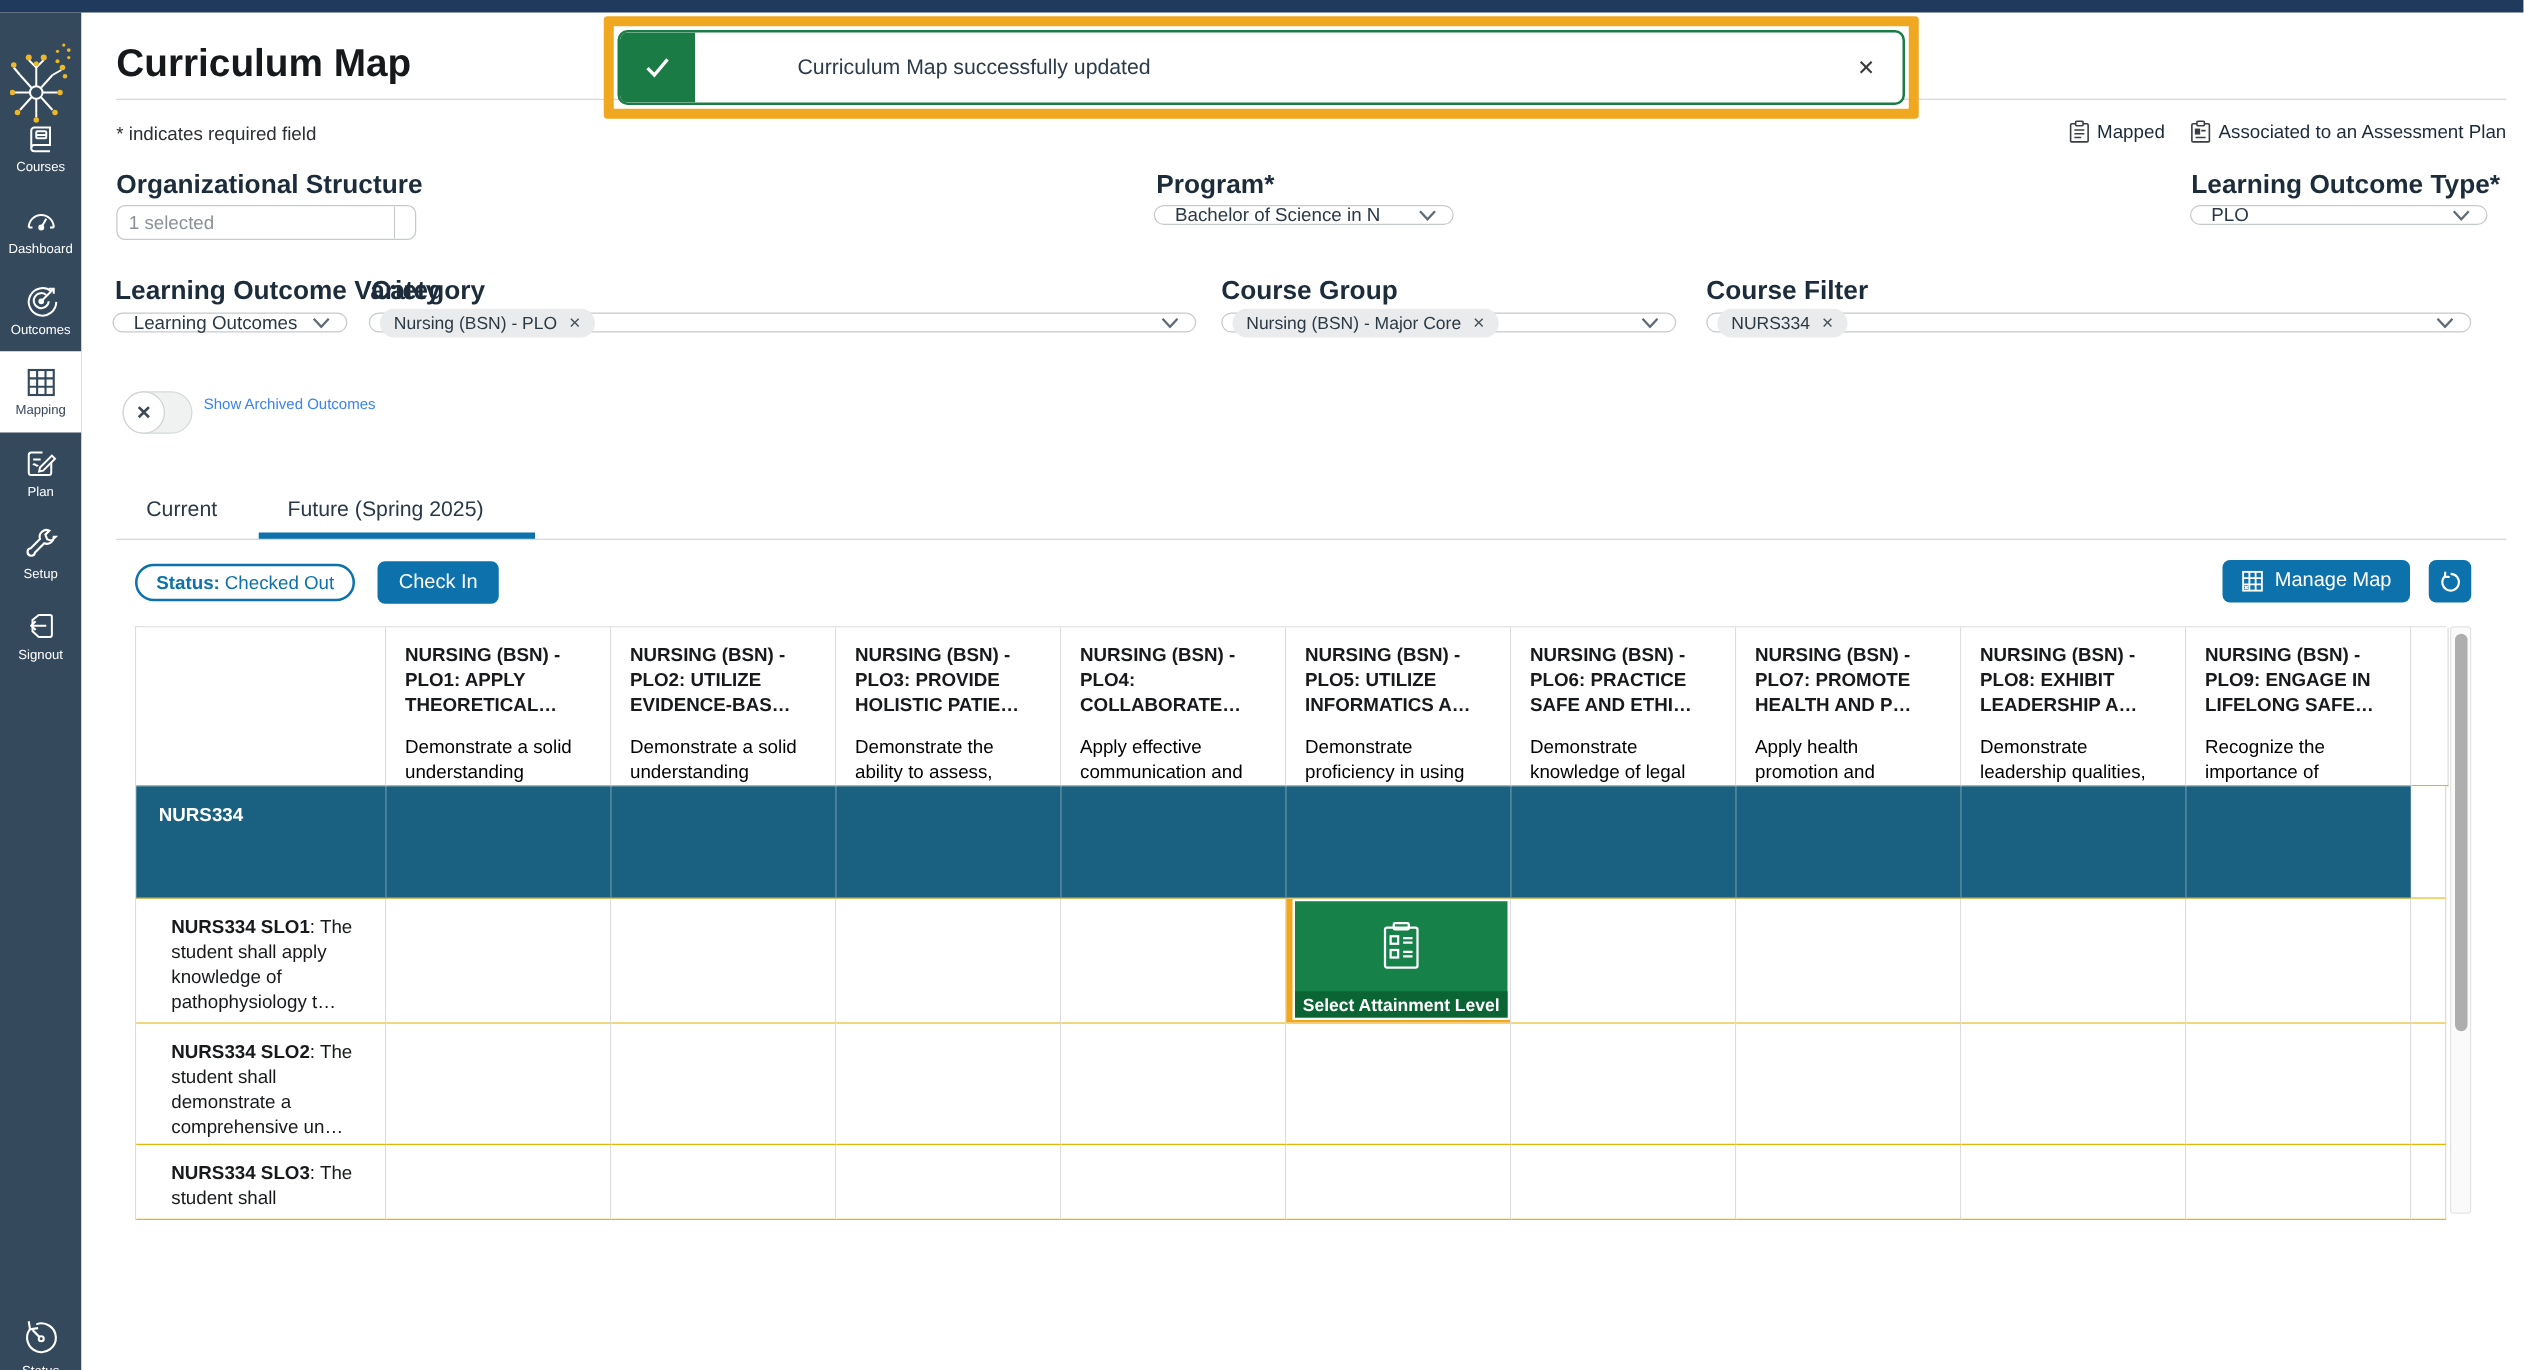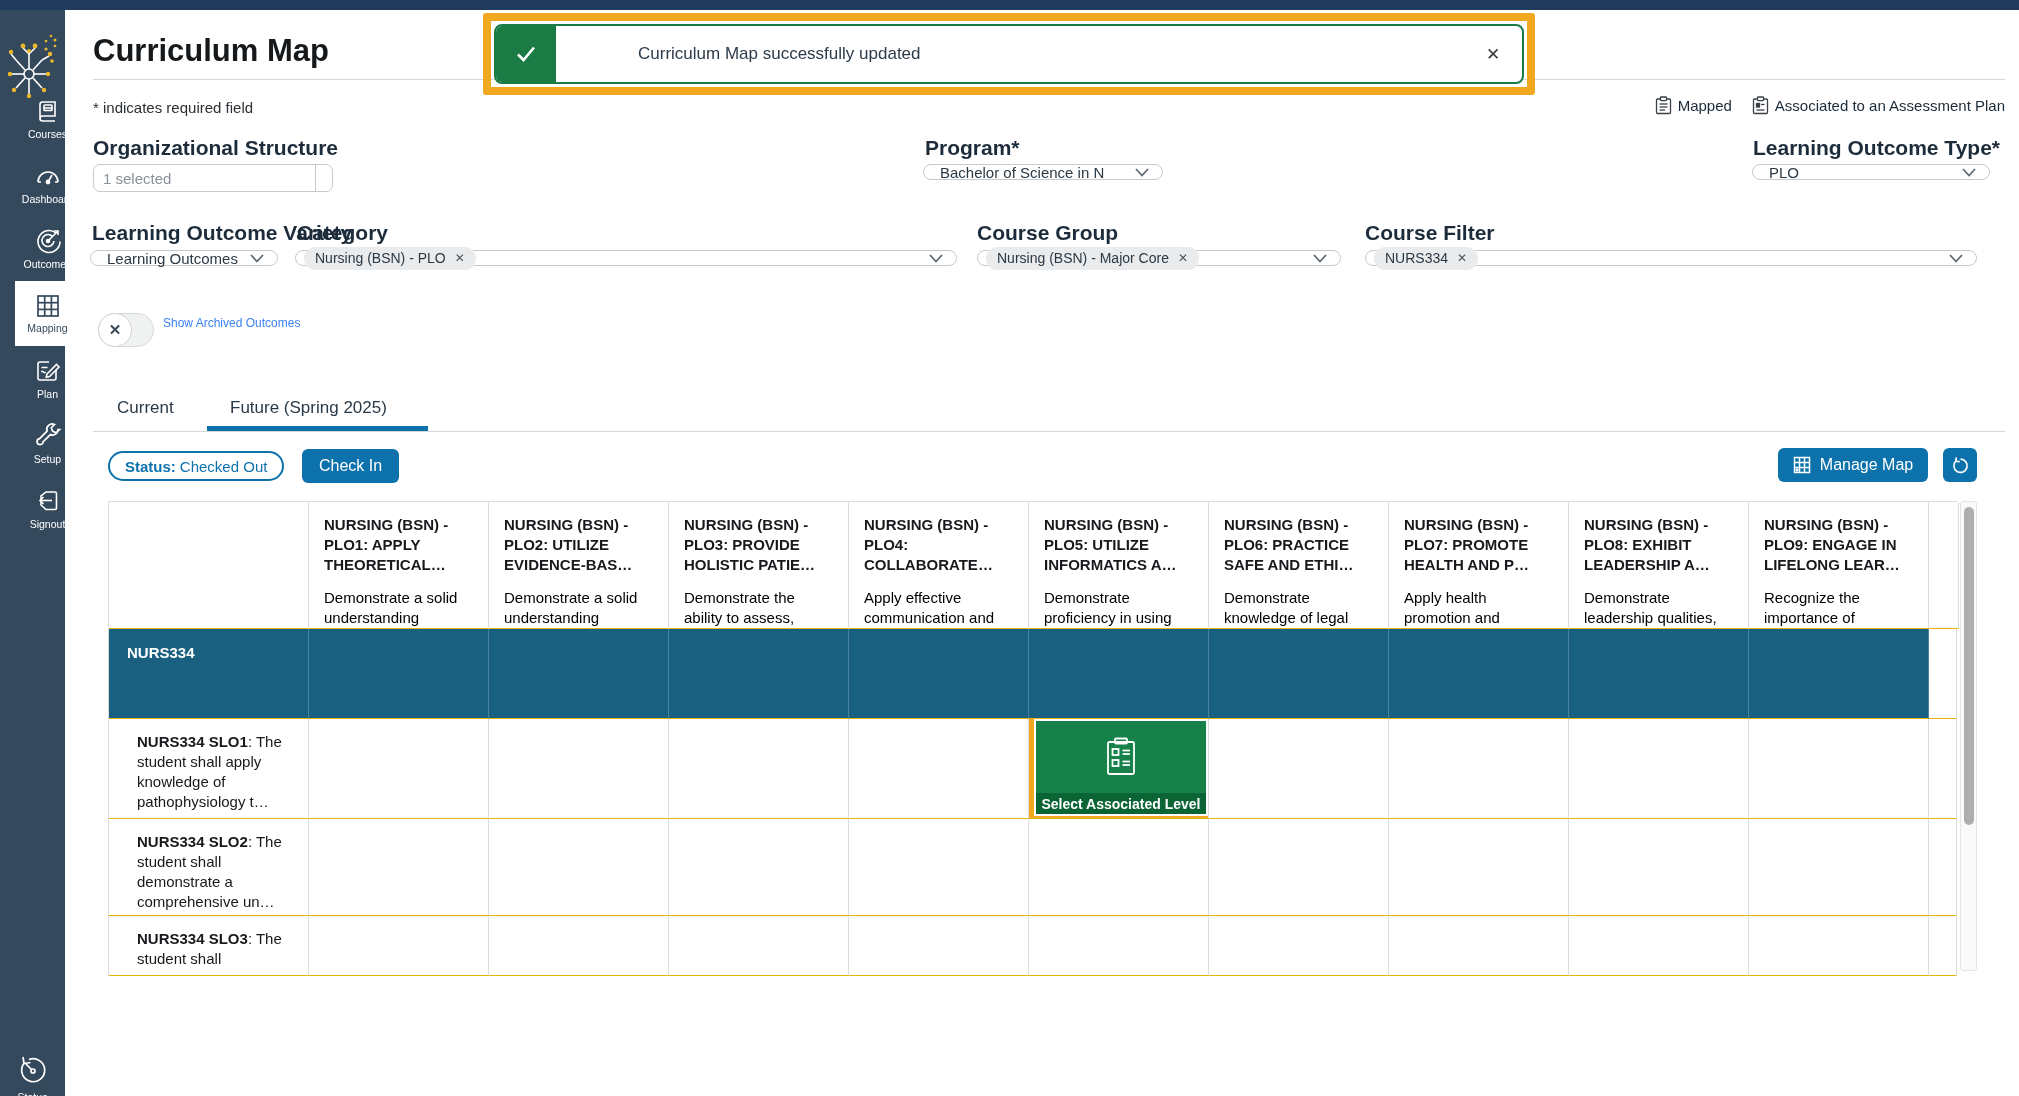--- a/index.html
+++ b/index.html
@@ -3,21 +3,21 @@
 <meta charset="utf-8">
 <style>
   * { box-sizing: border-box; }
   body { margin:0; background:#fff; font-family:"Liberation Sans", sans-serif; }
   #app { position:relative; width:2019px; height:1096px; overflow:hidden; background:#fff; }
 
   
   .topbar { position:absolute; left:0; top:0; width:2019px; height:10px; background:#1F3A5C; }
   .sidebar { position:absolute; left:0; top:10px; width:65px; height:1086px; background:#35495C; }
   .logo { position:absolute; left:8px; top:22px; width:50px; height:76px; cursor:pointer; }
-  .nav { position:absolute; left:15px; top:76px; width:65px; }
+  .nav { position:absolute; left:0; top:76px; width:65px; }
   .nav-item { height:65px; display:flex; flex-direction:column; align-items:center; justify-content:center; gap:3px; color:#fff; cursor:pointer; }
   .nav-item svg { display:block; }
   .nav-lbl { font-size:10.5px; }
   .nav-item.active { background:#fff; color:#35495C; }
   .sidebar-status { position:absolute; left:0; top:1044px; width:65px; display:flex; flex-direction:column; align-items:center; gap:3px; color:#fff; cursor:pointer; }
   .sidebar-status .nav-lbl { font-size:10.5px; }
 
   
   .page-title { position:absolute; left:93px; top:33px; font-size:31px; font-weight:600; color:#16191c; }
   .title-rule { position:absolute; left:93px; top:79px; width:1912px; height:1px; background:#d5d7d9; }
@@ -360,21 +360,21 @@
       </div>
     <div class="th">
         <div class="th-title">NURSING (BSN) - PLO7: PROMOTE HEALTH AND P…</div>
         <div class="th-desc">Apply health promotion and</div>
       </div>
     <div class="th">
         <div class="th-title">NURSING (BSN) - PLO8: EXHIBIT LEADERSHIP A…</div>
         <div class="th-desc">Demonstrate leadership qualities,</div>
       </div>
     <div class="th">
-        <div class="th-title">NURSING (BSN) - PLO9: ENGAGE IN LIFELONG LEAR…</div>
+        <div class="th-title">NURSING (BSN) - PLO9: ENGAGE IN LIFELONG SAFE…</div>
         <div class="th-desc">Recognize the importance of</div>
       </div>
     <div class="th"></div>
 
     <div class="tcell tcell-first">NURS334</div>
     <div class="tcell"></div>
     <div class="tcell"></div>
     <div class="tcell"></div>
     <div class="tcell"></div>
     <div class="tcell"></div>
@@ -397,21 +397,21 @@
               <rect x="7" y="6" width="26" height="32" rx="1.5"></rect>
               <rect x="14" y="2.5" width="12" height="5" rx="1"></rect>
               <rect x="11.5" y="13" width="6" height="6"></rect>
               <rect x="11.5" y="24" width="6" height="6"></rect>
               <line x1="21.5" y1="14.5" x2="29" y2="14.5"></line>
                 <line x1="21.5" y1="18" x2="29" y2="18"></line>
               <line x1="21.5" y1="25.5" x2="29" y2="25.5"></line>
                 <line x1="21.5" y1="29" x2="29" y2="29"></line>
             </svg>
           </div>
-          <div class="attain-label">Select Associated Level</div>
+          <div class="attain-label">Select Attainment Level</div>
         </div>
       </div>
     </div>
     <div class="cell"></div>
     <div class="cell"></div>
     <div class="cell"></div>
     <div class="cell"></div>
     <div class="cell"></div>
 
     <div class="rh"><b>NURS334 SLO2</b><span>: The student shall demonstrate a comprehensive un…</span></div>

